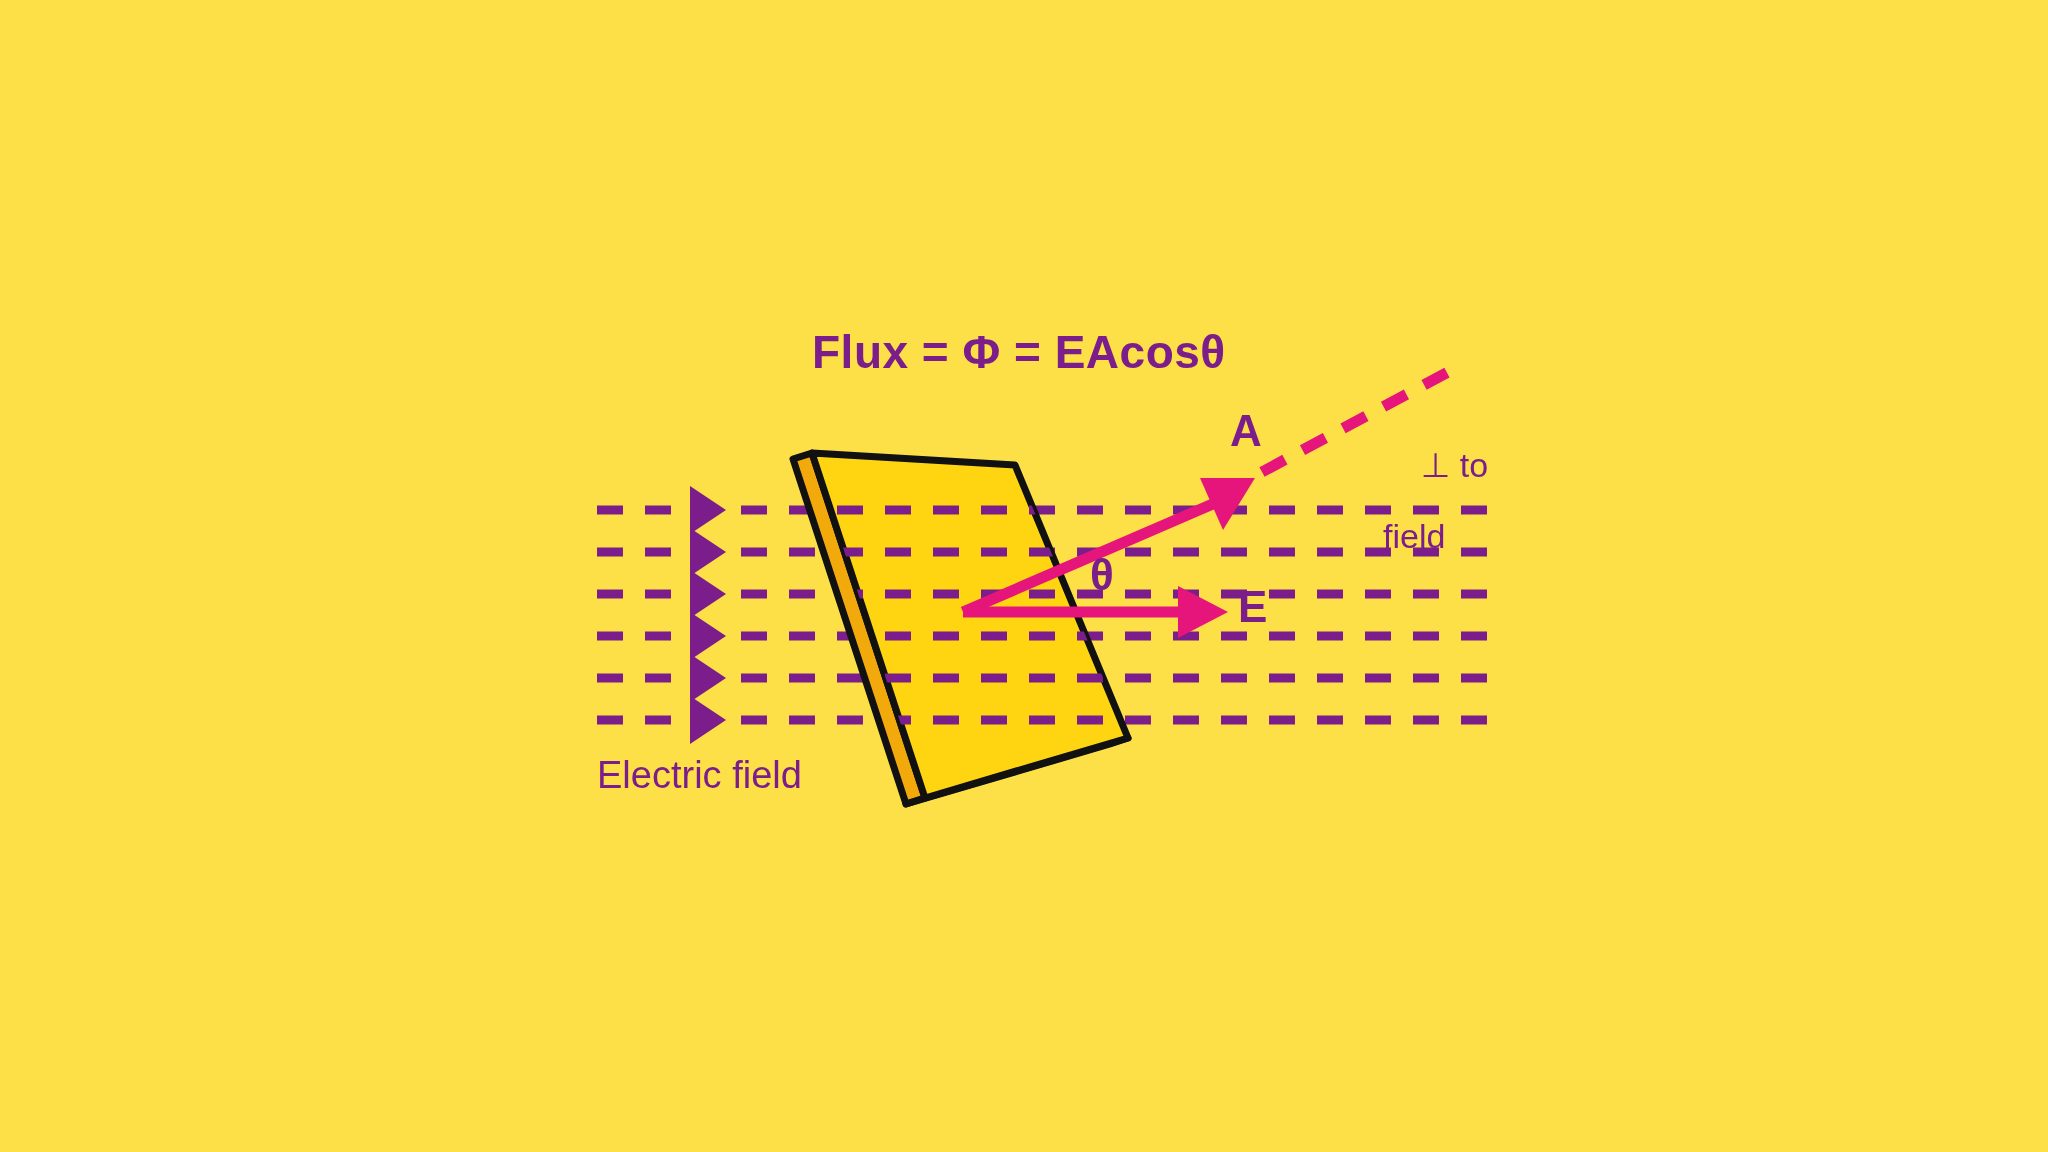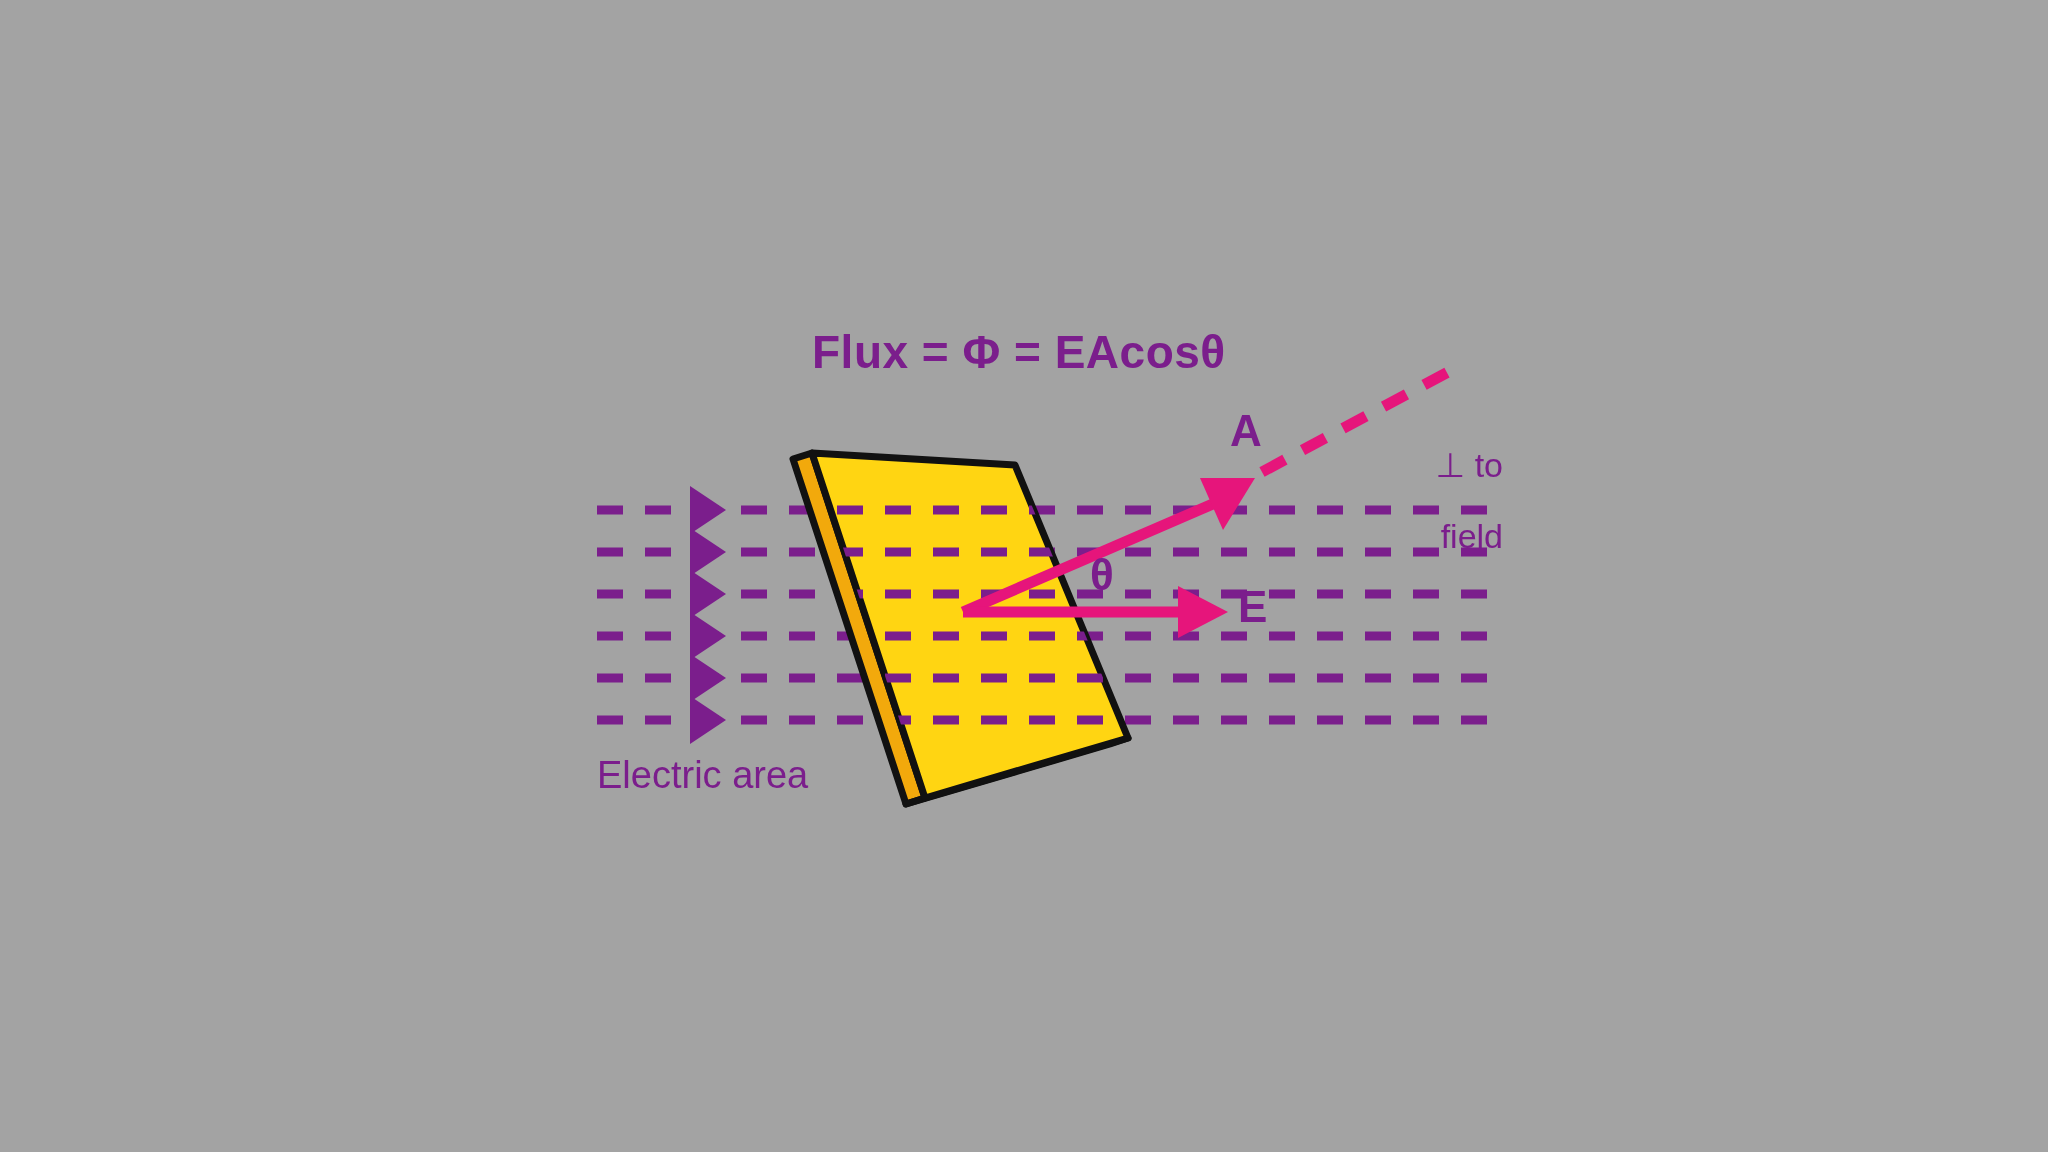--- a/index.html
+++ b/index.html
@@ -10,21 +10,21 @@
   body {
     width: 2048px;
     height: 1152px;
     overflow: hidden;
     font-family: "Liberation Sans", sans-serif;
   }
   #stage {
     position: relative;
     width: 2048px;
     height: 1152px;
-    background: #a3a3a3;
+    background: #fde047;
   }
   #diagram {
     position: absolute;
     left: 0;
     top: 0;
     width: 2048px;
     height: 1152px;
   }
   .label {
     position: absolute;
@@ -55,21 +55,21 @@
     left: 1090px;
     top: 552px;
     font-size: 44px;
     font-weight: bold;
   }
   #label-perp {
     left: 1383px;
     top: 412px;
     font-size: 34px;
     font-weight: normal;
-    text-align: right;
+    text-align: left;
     width: 120px;
   }
   #label-perp .l2 { display: block; }
   #label-efield {
     left: 597px;
     top: 756px;
     font-size: 38px;
     font-weight: normal;
   }
 </style>
@@ -153,15 +153,15 @@
 
   <div class="label" id="label-E">E</div>
 
   <div class="label" id="label-theta">θ</div>
 
   <div class="label" id="label-perp">
     <span class="l1">⊥ to</span>
     <span class="l2">field</span>
   </div>
 
-  <div class="label" id="label-efield">Electric area</div>
+  <div class="label" id="label-efield">Electric field</div>
 
 </div>
 
 </body></html>

